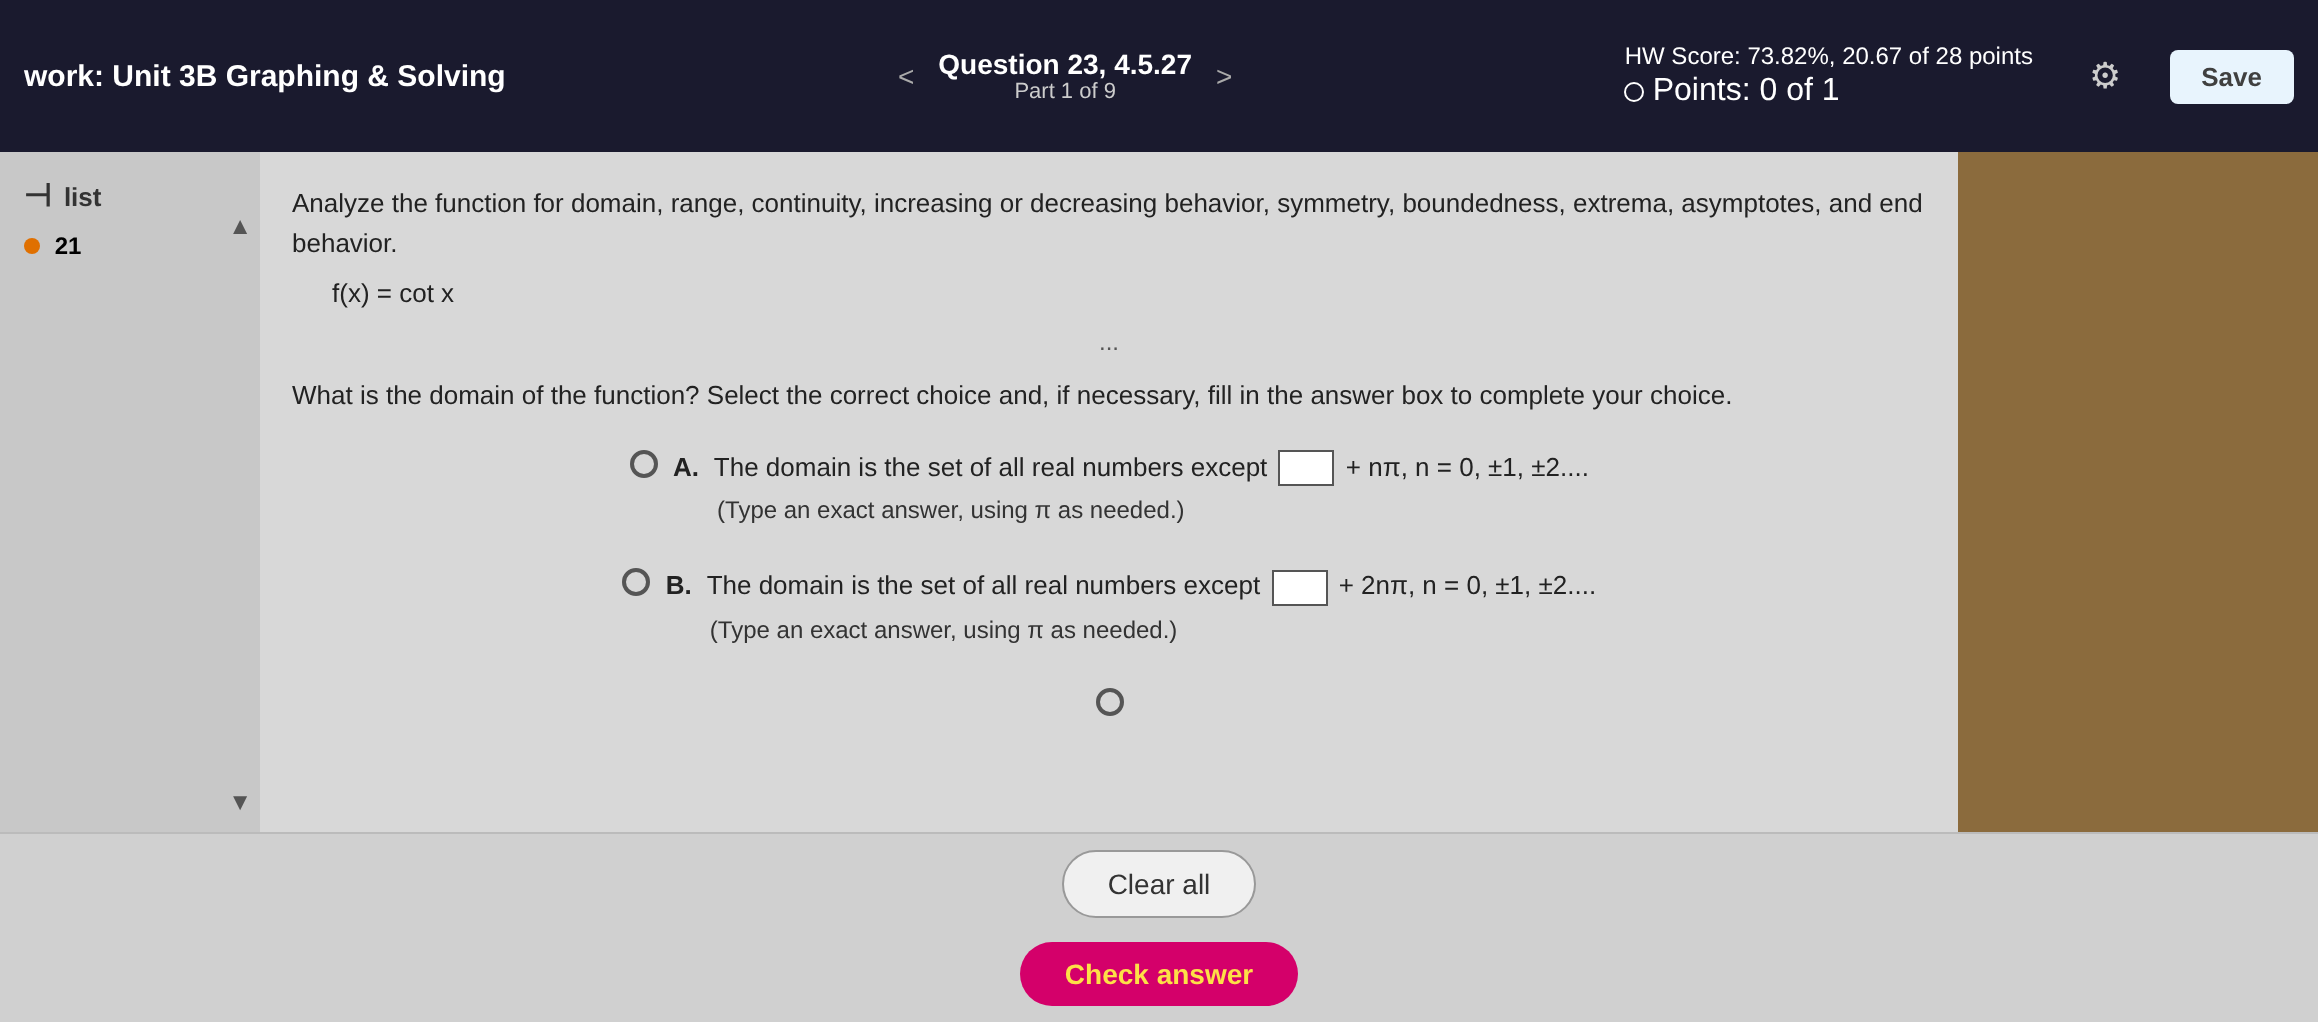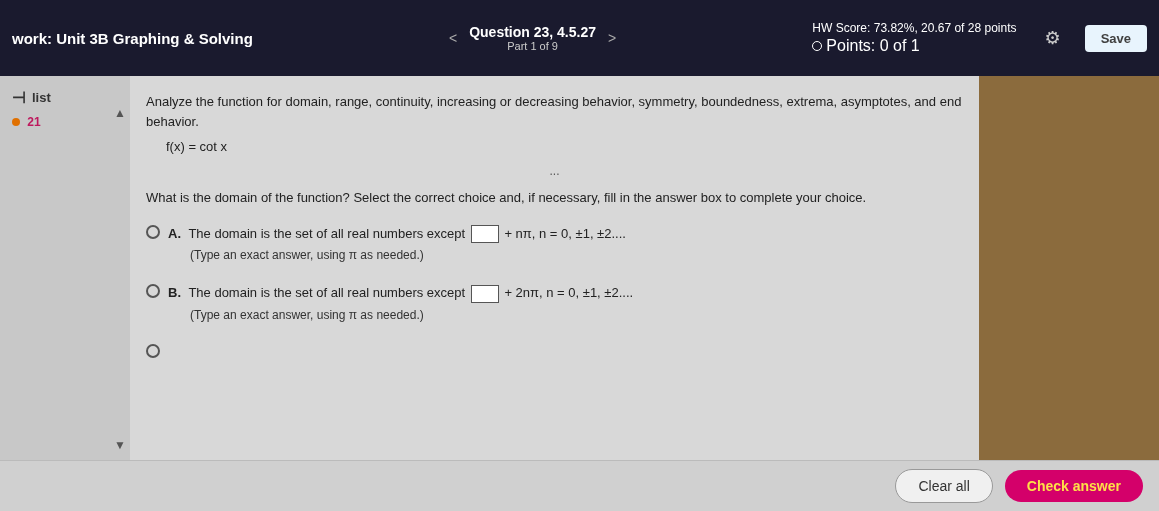--- a/index.html
+++ b/index.html
@@ -126,21 +126,21 @@
       display: flex;
       align-items: center;
       gap: 6px;
     }
     .sidebar-back-arrow {
       font-size: 16px;
       cursor: pointer;
     }
     .sidebar-item {
       padding: 4px 12px;
-      color: #be185d;
+      color: #000000;
       font-size: 12px;
       cursor: pointer;
     }
     .sidebar-item.active {
       font-weight: bold;
     }
     .sidebar-up-arrow {
       position: absolute;
       top: 30px;
       right: 4px;
@@ -201,20 +201,21 @@
       display: flex;
       flex-direction: column;
       gap: 18px;
     }
     .choice {
       display: flex;
       align-items: flex-start;
       gap: 8px;
       font-size: 13px;
       color: #222;
+      justify-content: center;
     }
     .choice-radio {
       width: 14px;
       height: 14px;
       border-radius: 50%;
       border: 2px solid #555;
       flex-shrink: 0;
       margin-top: 1px;
       cursor: pointer;
       background: transparent;
@@ -246,20 +247,21 @@
     
     .bottom-bar {
       background: #d0d0d0;
       display: flex;
       justify-content: flex-end;
       align-items: center;
       padding: 8px 16px;
       gap: 12px;
       flex-shrink: 0;
       border-top: 1px solid #bbb;
+      flex-direction: column;
     }
     .clear-all-btn {
       background: #f0f0f0;
       color: #333;
       border: 1.5px solid #999;
       border-radius: 20px;
       padding: 8px 22px;
       font-size: 14px;
       cursor: pointer;
     }

